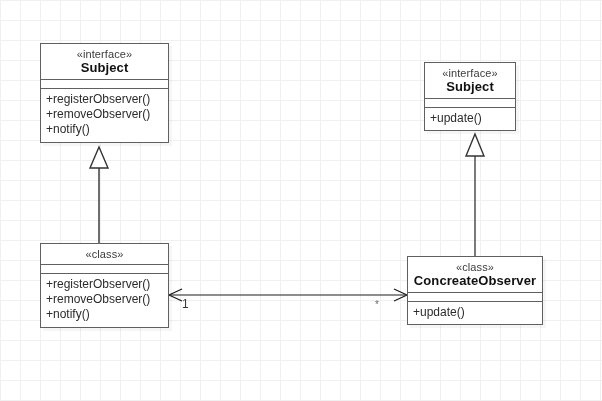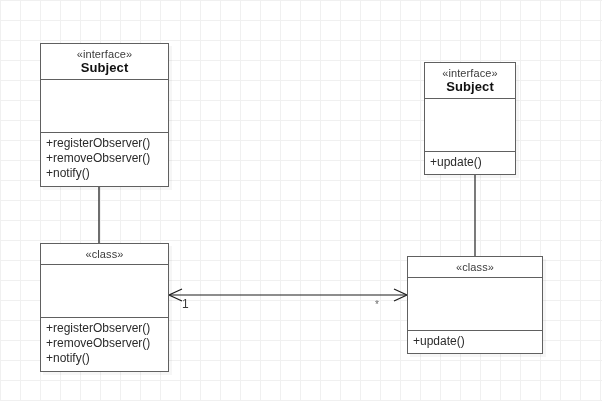--- a/index.html
+++ b/index.html
@@ -59,21 +59,20 @@
     letter-spacing: 0.1px;
   }
   .sep {
     border-top: 1.5px solid #606060;
   }
   .attrs {
     height: 8px;
   }
   .ops {
     padding: 3px 5px 4px 5px;
-    margin-top: 44px;
   }
   .op {
     font-size: 12px;
     color: #2b2b2b;
     line-height: 1.28;
     white-space: nowrap;
   }
   .mult {
     position: absolute;
     font-size: 12px;
@@ -141,20 +140,21 @@
     <div class="sep ops">
       <div class="op">+registerObserver()</div>
       <div class="op">+removeObserver()</div>
       <div class="op">+notify()</div>
     </div>
   </div>
 
   <div class="uml-box" style="left:407px; top:256px; width:136px;">
     <div class="hdr">
       <div class="stereo">«class»</div>
+      <div class="cname">ConcreateObserver</div>
     </div>
     <div class="sep attrs"></div>
     <div class="sep ops">
       <div class="op">+update()</div>
     </div>
   </div>
 
   <div class="mult" style="left:182px; top:297px;">1</div>
   <div class="mult star" style="left:375px; top:299px;">*</div>
 

